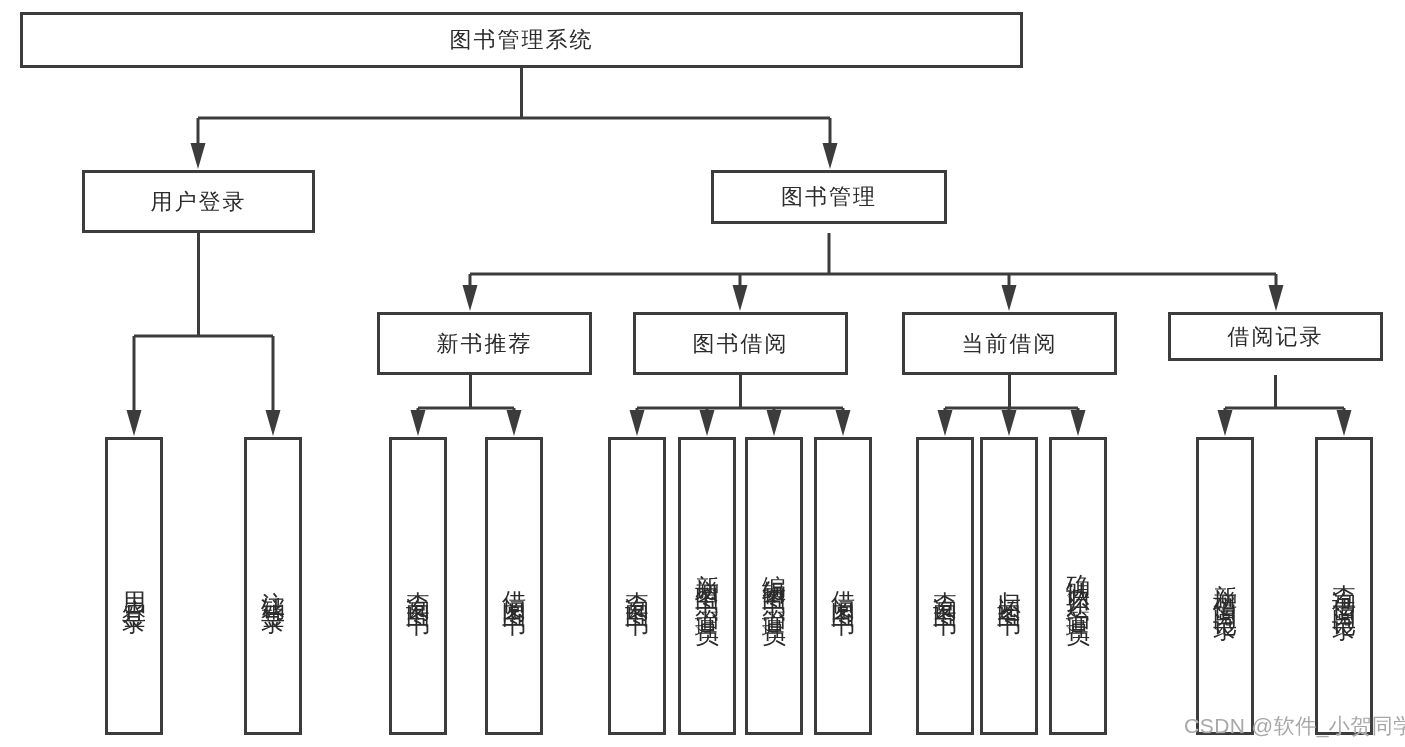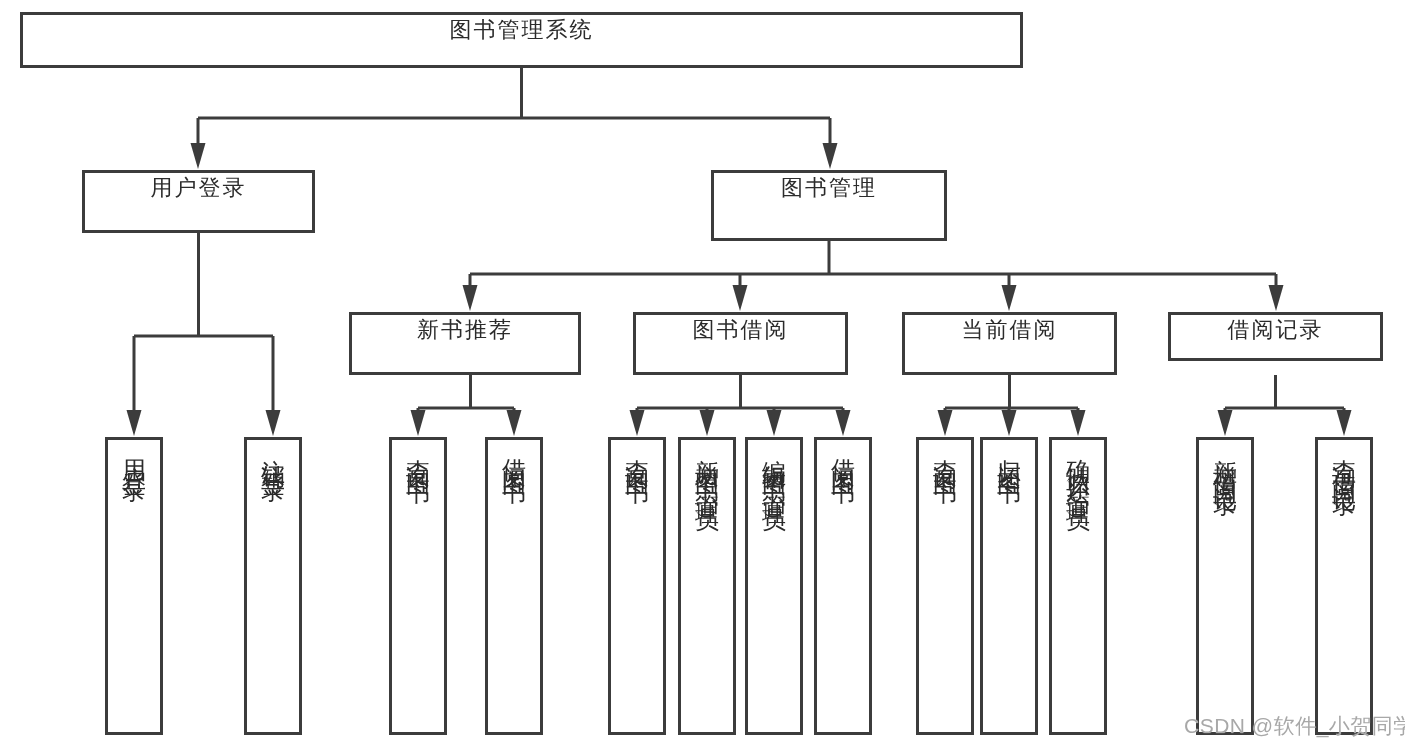--- a/index.html
+++ b/index.html
@@ -20,21 +20,21 @@
     left: 0;
     top: 0;
     z-index: 1;
   }
   .node {
     position: absolute;
     box-sizing: border-box;
     border: 3px solid #3c3c3c;
     background: #ffffff;
     display: flex;
-    align-items: flex-start;
+    align-items: center;
     justify-content: center;
     z-index: 2;
   }
   .node .lbl {
     font-size: 22px;
     color: #2b2b2b;
     letter-spacing: 2px;
     white-space: nowrap;
   }
   .leaf {
@@ -101,25 +101,25 @@
     </g>
   </svg>
 
   <div class="node" style="left:20px; top:12px; width:1003px; height:56px">
     <span class="lbl">图书管理系统</span>
   </div>
 
   <div class="node" style="left:82px; top:170px; width:233px; height:63px">
     <span class="lbl">用户登录</span>
   </div>
-  <div class="node" style="left:711px; top:170px; width:236px; height:71px">
+  <div class="node" style="left:711px; top:170px; width:236px; height:54px">
     <span class="lbl">图书管理</span>
   </div>
 
-  <div class="node" style="left:349px; top:312px; width:232px; height:63px">
+  <div class="node" style="left:377px; top:312px; width:215px; height:63px">
     <span class="lbl">新书推荐</span>
   </div>
   <div class="node" style="left:902px; top:312px; width:215px; height:63px">
     <span class="lbl">当前借阅</span>
   </div>
   <div class="node" style="left:633px; top:312px; width:215px; height:63px">
     <span class="lbl">图书借阅</span>
   </div>
   <div class="node" style="left:1168px; top:312px; width:215px; height:49px">
     <span class="lbl">借阅记录</span>

